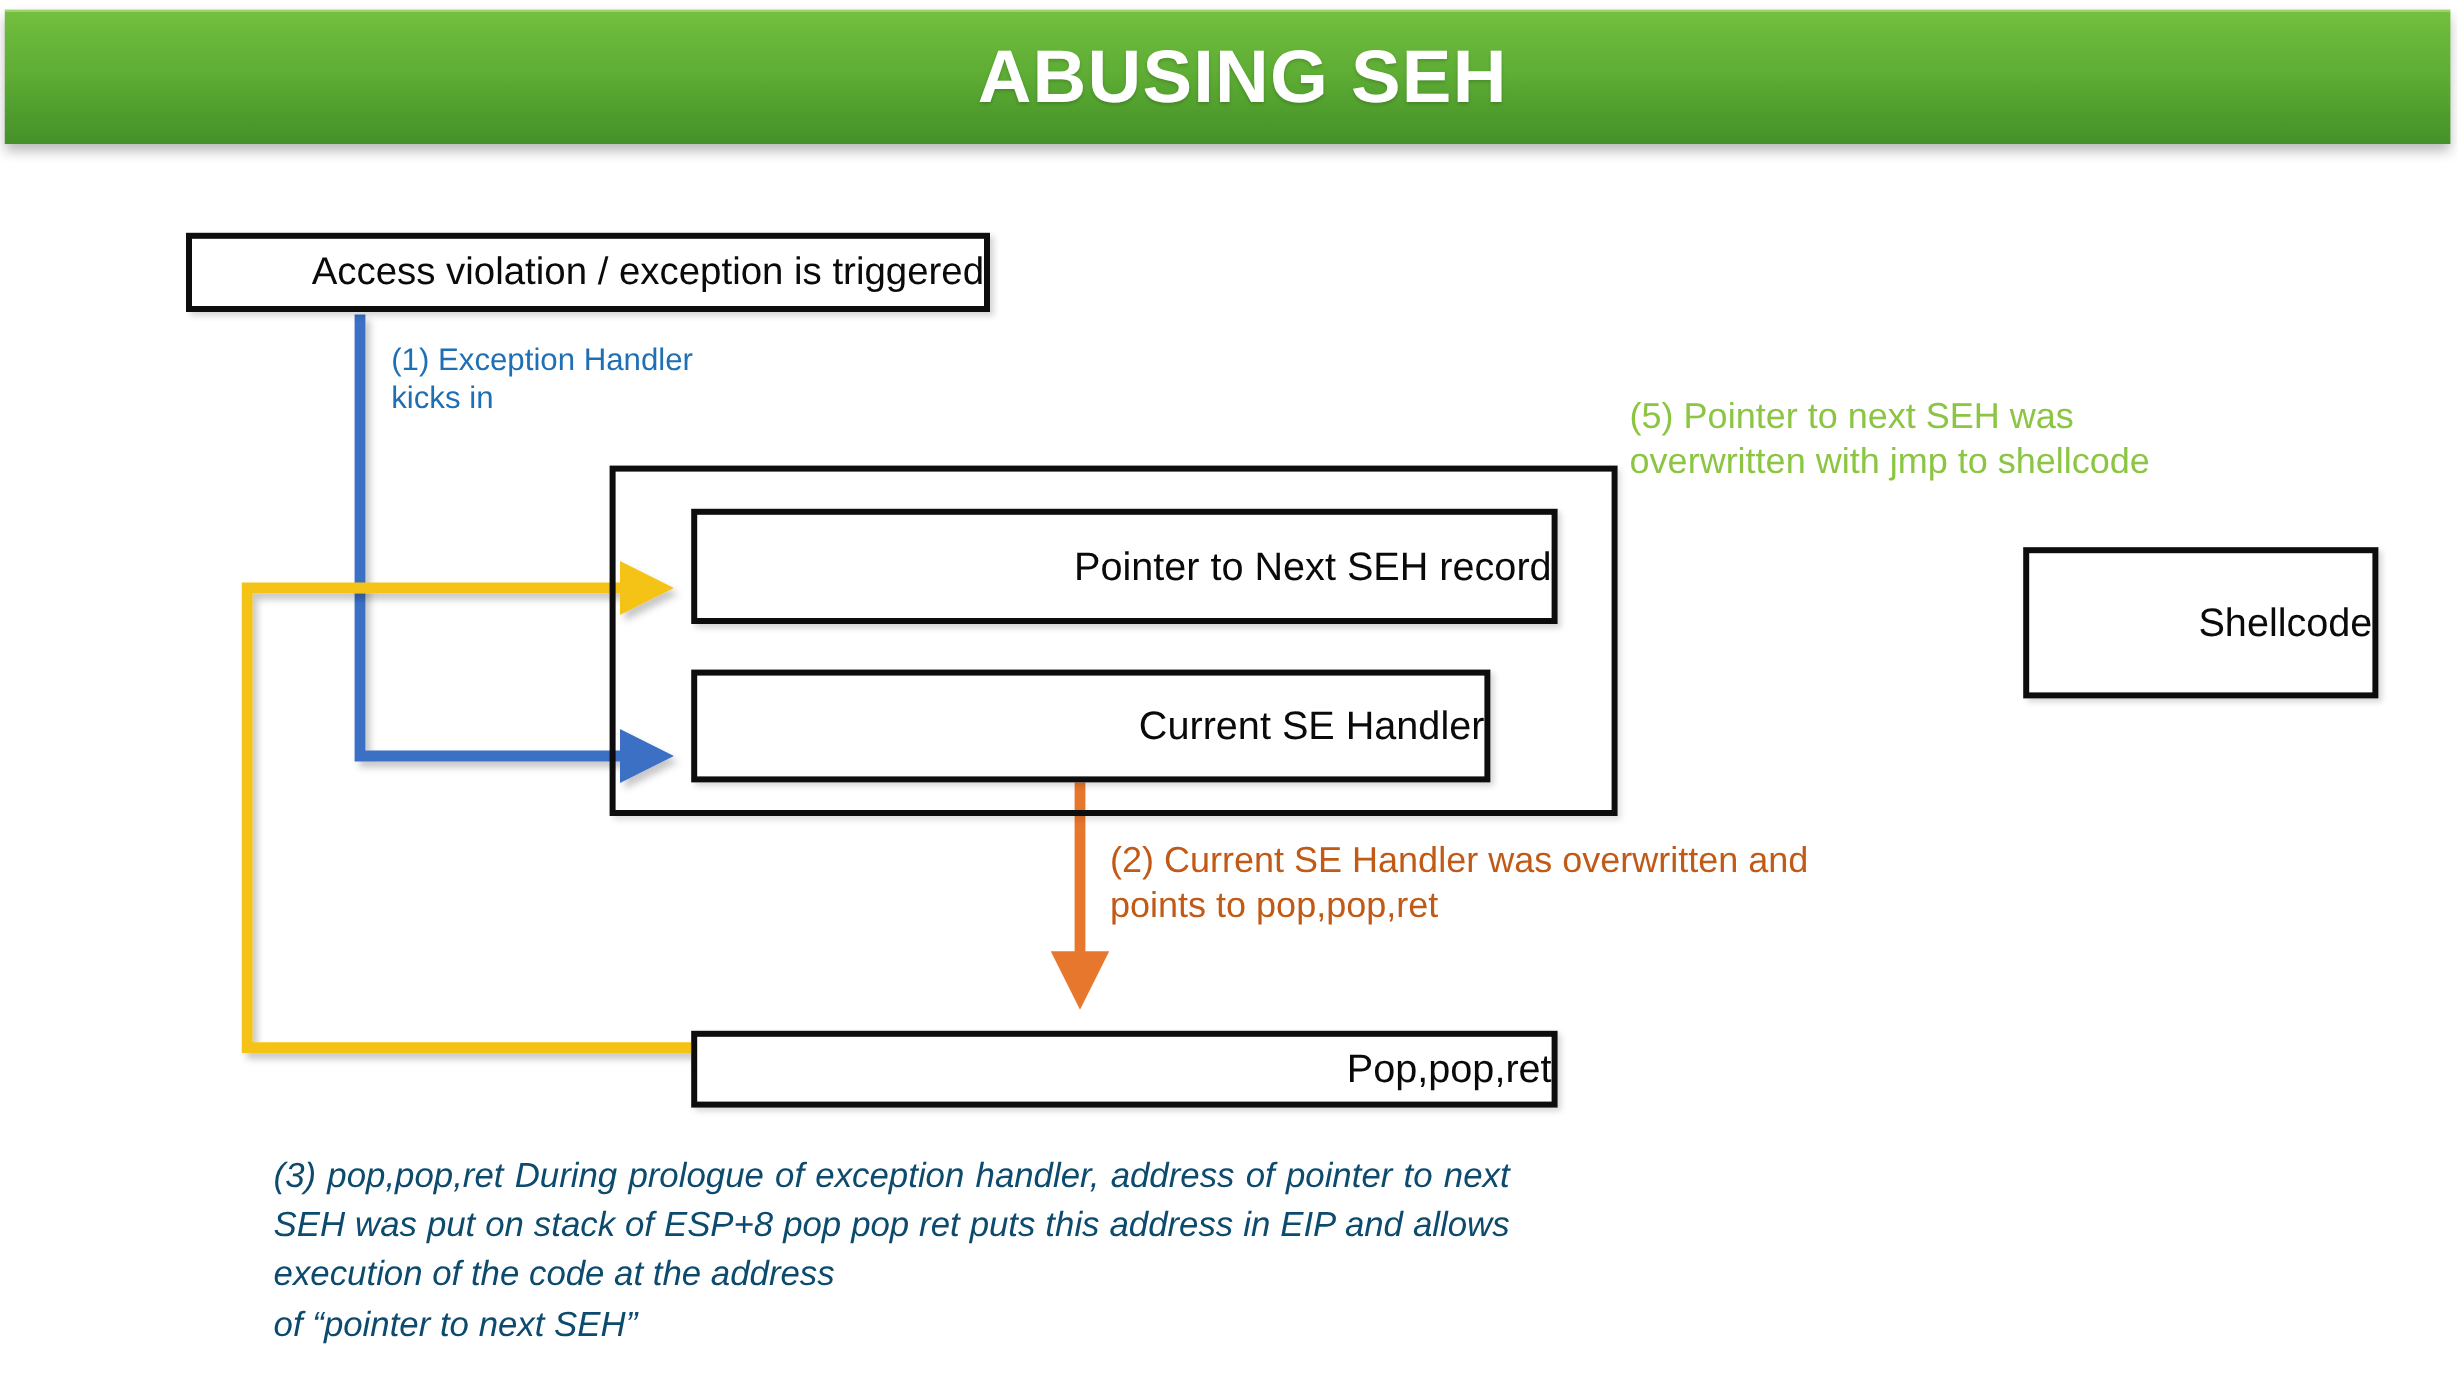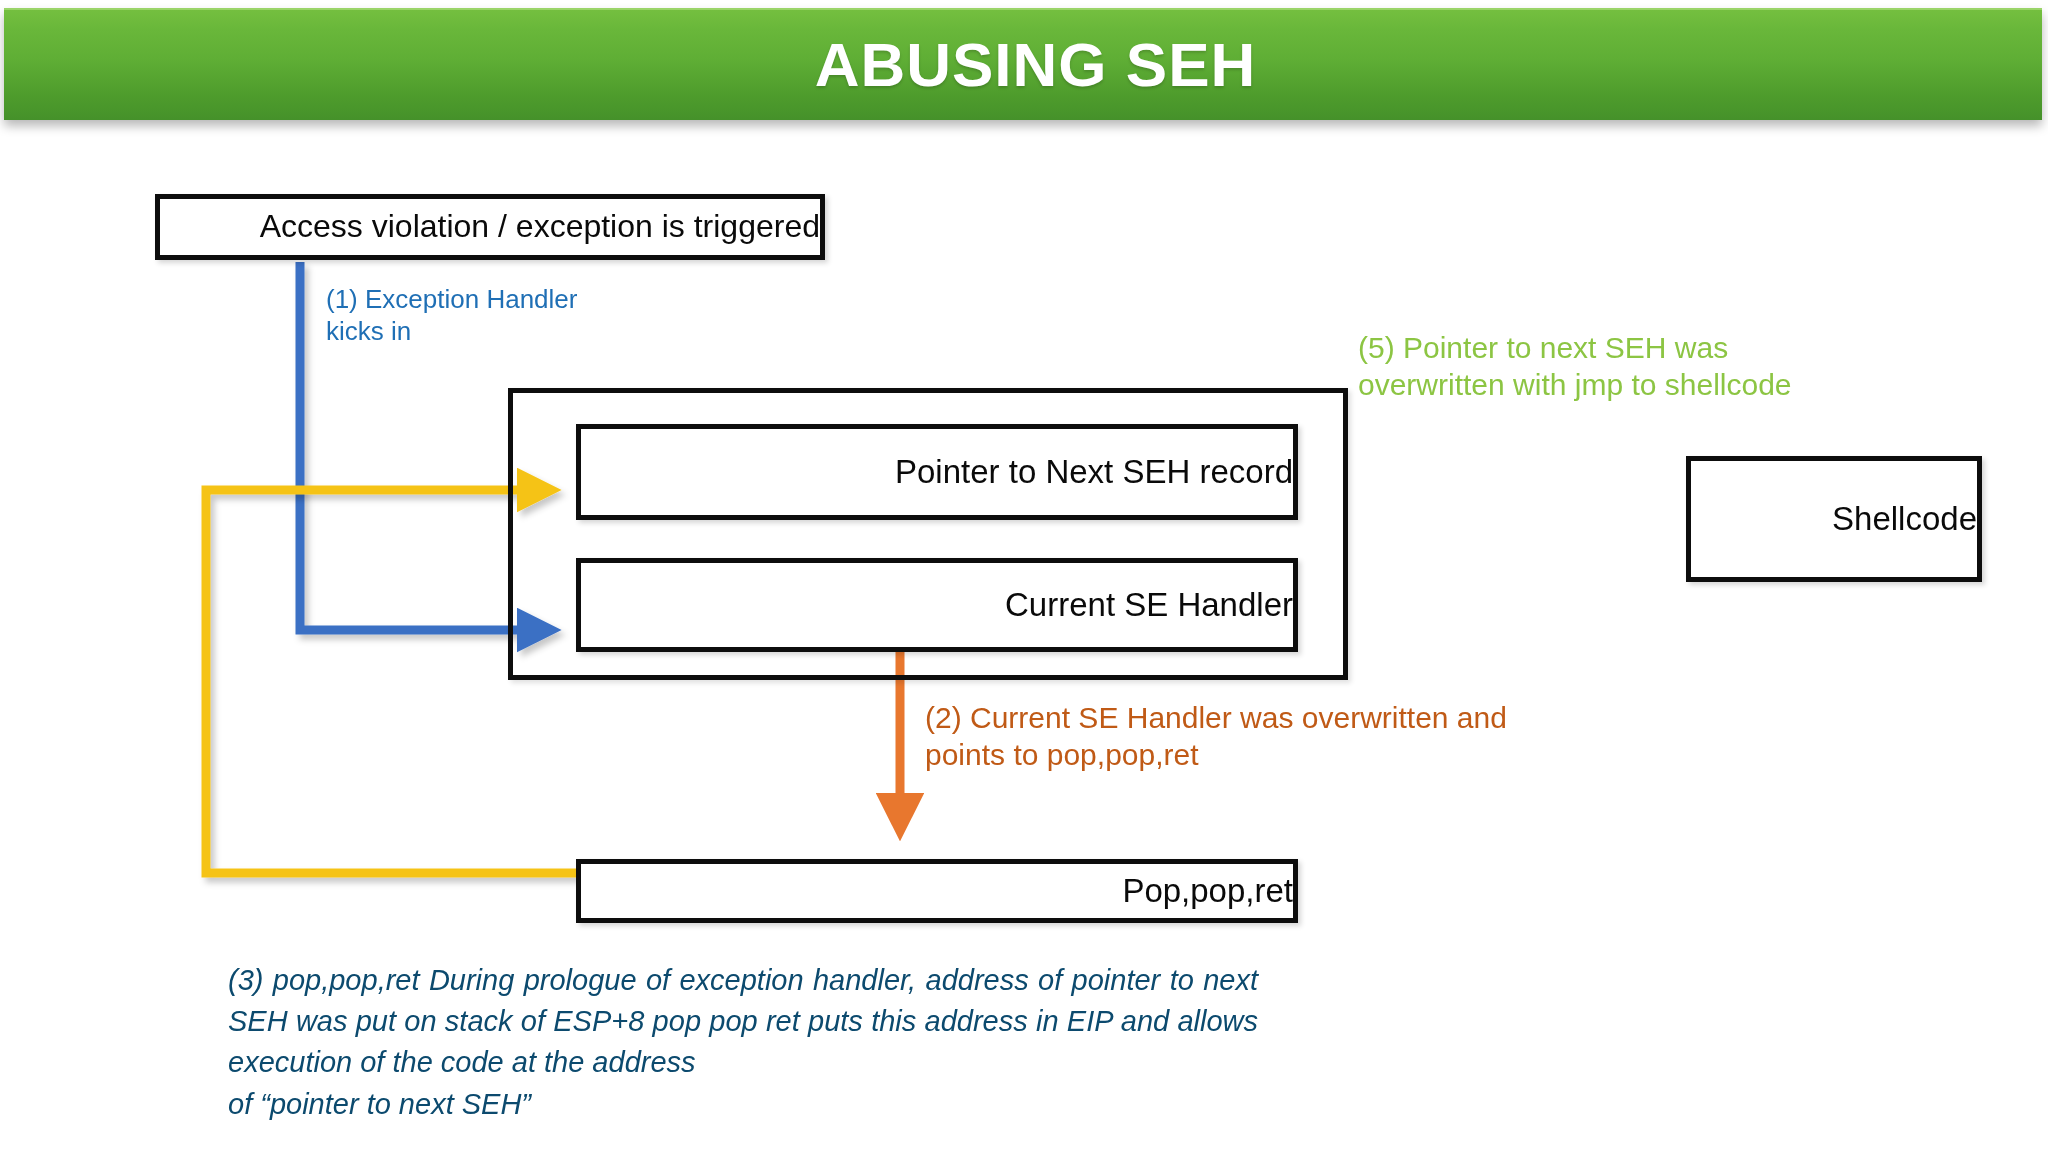--- a/index.html
+++ b/index.html
@@ -78,21 +78,21 @@
   #box-access-violation { left: 155px;  top: 194px; width: 670px; height: 66px; }
   #box-access-violation .node-label { font-size: 32px; padding-left: 36px; }
 
   #box-seh-container {
     left: 508px; top: 388px; width: 840px; height: 292px;
     border-width: 5px;
     background: transparent;
     box-shadow: 3px 3px 5px rgba(0,0,0,0.12);
   }
   #box-pointer-next-seh { left: 576px; top: 424px; width: 722px; height: 96px; }
-  #box-current-se-handler { left: 576px; top: 558px; width: 722px; height: 94px; }
+  #box-current-se-handler { left: 576px; top: 558px; width: 666px; height: 94px; }
   #box-shellcode { left: 1686px; top: 420px; width: 296px; height: 126px; margin-top: 36px; }
   #box-pop-pop-ret { left: 576px; top: 832px; width: 722px; height: 64px; margin-top: 27px; }
 
   
   .annotation {
     position: absolute;
     line-height: 1.22;
     white-space: pre-line;
   }
   #ann-step1 {

